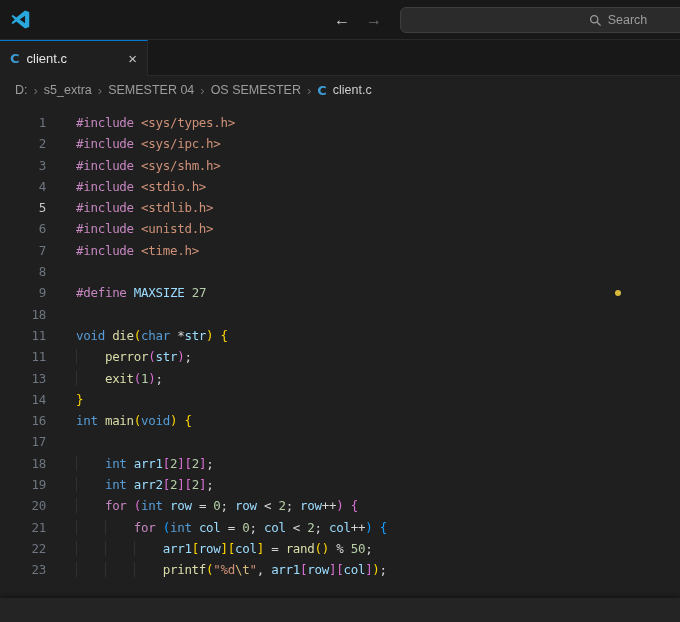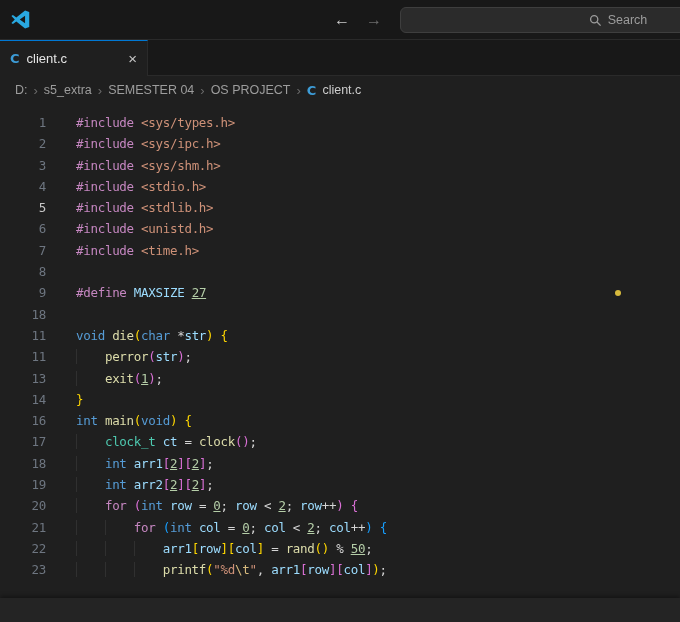--- a/index.html
+++ b/index.html
@@ -45,21 +45,21 @@
     font-size:12.5px; letter-spacing:-0.3px; cursor:text; }
   .code-row { display:flex; height:21.3px; line-height:21.3px; white-space:pre; }
   .gutter-num { width:46px; flex:none; text-align:right; color:#6e7681; }
   .code-row.active .gutter-num { color:#c6c6c6; }
   .code-text { margin-left:30px; color:var(--token_plain); }
   .tk-pp  { color:var(--token_preprocessor); }
   .tk-str { color:var(--token_string);margin-top:36px; }
   .tk-kw  { color:var(--token_keyword); }
   .tk-fn  { color:var(--token_function);text-align:right; }
   .tk-var { color:var(--token_variable); }
-  .tk-num { color:var(--token_number);text-decoration:underline; }
+  .tk-num { color:var(--token_number); }
   .tk-type{ color:var(--token_type); }
   .tk-pl  { color:var(--token_plain); }
   .tk-b1  { color:var(--bracket_gold); }
   .tk-b2  { color:var(--bracket_orchid); }
   .tk-b3  { color:var(--bracket_blue); }
   .tk-esc { color:var(--escape); }
   .tk-ind { box-shadow:inset 1px 0 0 rgba(255,255,255,0.08); }
   
   .marker-dot { position:absolute; left:615px; top:290px; width:6px; height:6px;
     border-radius:50%; background:var(--marker_yellow); }
@@ -96,21 +96,21 @@
     </div>
   </div>
 
   <div class="breadcrumbs">
     <span class="crumb">D:</span>
     <span class="crumb-sep">›</span>
     <span class="crumb">s5_extra</span>
     <span class="crumb-sep">›</span>
     <span class="crumb">SEMESTER 04</span>
     <span class="crumb-sep">›</span>
-    <span class="crumb">OS PROJECT</span>
+    <span class="crumb">OS SEMESTER</span>
     <span class="crumb-sep">›</span>
     <span class="c-icon">C</span>
     <span class="crumb crumb-file">client.c</span>
   </div>
 
   <div class="editor" id="editor">
       <div class="code-row"><span class="gutter-num">1</span><span class="code-text"><span class="tk-pp">#include</span><span class="tk-pl"> </span><span class="tk-str">&lt;sys/types.h&gt;</span></span></div>
       <div class="code-row"><span class="gutter-num">2</span><span class="code-text"><span class="tk-pp">#include</span><span class="tk-pl"> </span><span class="tk-str">&lt;sys/ipc.h&gt;</span></span></div>
       <div class="code-row"><span class="gutter-num">3</span><span class="code-text"><span class="tk-pp">#include</span><span class="tk-pl"> </span><span class="tk-str">&lt;sys/shm.h&gt;</span></span></div>
       <div class="code-row"><span class="gutter-num">4</span><span class="code-text"><span class="tk-pp">#include</span><span class="tk-pl"> </span><span class="tk-str">&lt;stdio.h&gt;</span></span></div>
@@ -118,21 +118,21 @@
       <div class="code-row"><span class="gutter-num">6</span><span class="code-text"><span class="tk-pp">#include</span><span class="tk-pl"> </span><span class="tk-str">&lt;unistd.h&gt;</span></span></div>
       <div class="code-row"><span class="gutter-num">7</span><span class="code-text"><span class="tk-pp">#include</span><span class="tk-pl"> </span><span class="tk-str">&lt;time.h&gt;</span></span></div>
       <div class="code-row"><span class="gutter-num">8</span><span class="code-text"></span></div>
       <div class="code-row"><span class="gutter-num">9</span><span class="code-text"><span class="tk-pp">#define</span><span class="tk-pl"> </span><span class="tk-var">MAXSIZE</span><span class="tk-pl"> </span><span class="tk-num">27</span></span></div>
       <div class="code-row"><span class="gutter-num">18</span><span class="code-text"></span></div>
       <div class="code-row"><span class="gutter-num">11</span><span class="code-text"><span class="tk-kw">void</span><span class="tk-pl"> </span><span class="tk-fn">die</span><span class="tk-b1">(</span><span class="tk-kw">char</span><span class="tk-pl"> *</span><span class="tk-var">str</span><span class="tk-b1">)</span><span class="tk-pl"> </span><span class="tk-b1">{</span></span></div>
       <div class="code-row"><span class="gutter-num">11</span><span class="code-text"><span class="tk-ind">    </span><span class="tk-fn">perror</span><span class="tk-b2">(</span><span class="tk-var">str</span><span class="tk-b2">)</span><span class="tk-pl">;</span></span></div>
       <div class="code-row"><span class="gutter-num">13</span><span class="code-text"><span class="tk-ind">    </span><span class="tk-fn">exit</span><span class="tk-b2">(</span><span class="tk-num">1</span><span class="tk-b2">)</span><span class="tk-pl">;</span></span></div>
       <div class="code-row"><span class="gutter-num">14</span><span class="code-text"><span class="tk-b1">}</span></span></div>
       <div class="code-row"><span class="gutter-num">16</span><span class="code-text"><span class="tk-kw">int</span><span class="tk-pl"> </span><span class="tk-fn">main</span><span class="tk-b1">(</span><span class="tk-kw">void</span><span class="tk-b1">)</span><span class="tk-pl"> </span><span class="tk-b1">{</span></span></div>
-      <div class="code-row"><span class="gutter-num">17</span><span class="code-text"><span class="tk-ind">    </span><span class="tk-type">clock_t</span><span class="tk-pl"> </span><span class="tk-var">ct</span><span class="tk-pl"> = </span><span class="tk-fn">clock</span><span class="tk-b2">()</span><span class="tk-pl">;</span></span></div>
+      <div class="code-row"><span class="gutter-num">17</span></div>
       <div class="code-row"><span class="gutter-num">18</span><span class="code-text"><span class="tk-ind">    </span><span class="tk-kw">int</span><span class="tk-pl"> </span><span class="tk-var">arr1</span><span class="tk-b2">[</span><span class="tk-num">2</span><span class="tk-b2">]</span><span class="tk-b2">[</span><span class="tk-num">2</span><span class="tk-b2">]</span><span class="tk-pl">;</span></span></div>
       <div class="code-row"><span class="gutter-num">19</span><span class="code-text"><span class="tk-ind">    </span><span class="tk-kw">int</span><span class="tk-pl"> </span><span class="tk-var">arr2</span><span class="tk-b2">[</span><span class="tk-num">2</span><span class="tk-b2">]</span><span class="tk-b2">[</span><span class="tk-num">2</span><span class="tk-b2">]</span><span class="tk-pl">;</span></span></div>
       <div class="code-row"><span class="gutter-num">20</span><span class="code-text"><span class="tk-ind">    </span><span class="tk-pp">for</span><span class="tk-pl"> </span><span class="tk-b2">(</span><span class="tk-kw">int</span><span class="tk-pl"> </span><span class="tk-var">row</span><span class="tk-pl"> = </span><span class="tk-num">0</span><span class="tk-pl">; </span><span class="tk-var">row</span><span class="tk-pl"> &lt; </span><span class="tk-num">2</span><span class="tk-pl">; </span><span class="tk-var">row</span><span class="tk-pl">++</span><span class="tk-b2">)</span><span class="tk-pl"> </span><span class="tk-b2">{</span></span></div>
       <div class="code-row"><span class="gutter-num">21</span><span class="code-text"><span class="tk-ind">    </span><span class="tk-ind">    </span><span class="tk-pp">for</span><span class="tk-pl"> </span><span class="tk-b3">(</span><span class="tk-kw">int</span><span class="tk-pl"> </span><span class="tk-var">col</span><span class="tk-pl"> = </span><span class="tk-num">0</span><span class="tk-pl">; </span><span class="tk-var">col</span><span class="tk-pl"> &lt; </span><span class="tk-num">2</span><span class="tk-pl">; </span><span class="tk-var">col</span><span class="tk-pl">++</span><span class="tk-b3">)</span><span class="tk-pl"> </span><span class="tk-b3">{</span></span></div>
       <div class="code-row"><span class="gutter-num">22</span><span class="code-text"><span class="tk-ind">    </span><span class="tk-ind">    </span><span class="tk-ind">    </span><span class="tk-var">arr1</span><span class="tk-b1">[</span><span class="tk-var">row</span><span class="tk-b1">]</span><span class="tk-b1">[</span><span class="tk-var">col</span><span class="tk-b1">]</span><span class="tk-pl"> = </span><span class="tk-fn">rand</span><span class="tk-b1">()</span><span class="tk-pl"> % </span><span class="tk-num">50</span><span class="tk-pl">;</span></span></div>
       <div class="code-row"><span class="gutter-num">23</span><span class="code-text"><span class="tk-ind">    </span><span class="tk-ind">    </span><span class="tk-ind">    </span><span class="tk-fn">printf</span><span class="tk-b1">(</span><span class="tk-str">"%d</span><span class="tk-esc">\t</span><span class="tk-str">"</span><span class="tk-pl">, </span><span class="tk-var">arr1</span><span class="tk-b2">[</span><span class="tk-var">row</span><span class="tk-b2">]</span><span class="tk-b2">[</span><span class="tk-var">col</span><span class="tk-b2">]</span><span class="tk-b1">)</span><span class="tk-pl">;</span></span></div>
     </div>
 
   <div class="marker-dot"></div>
 

